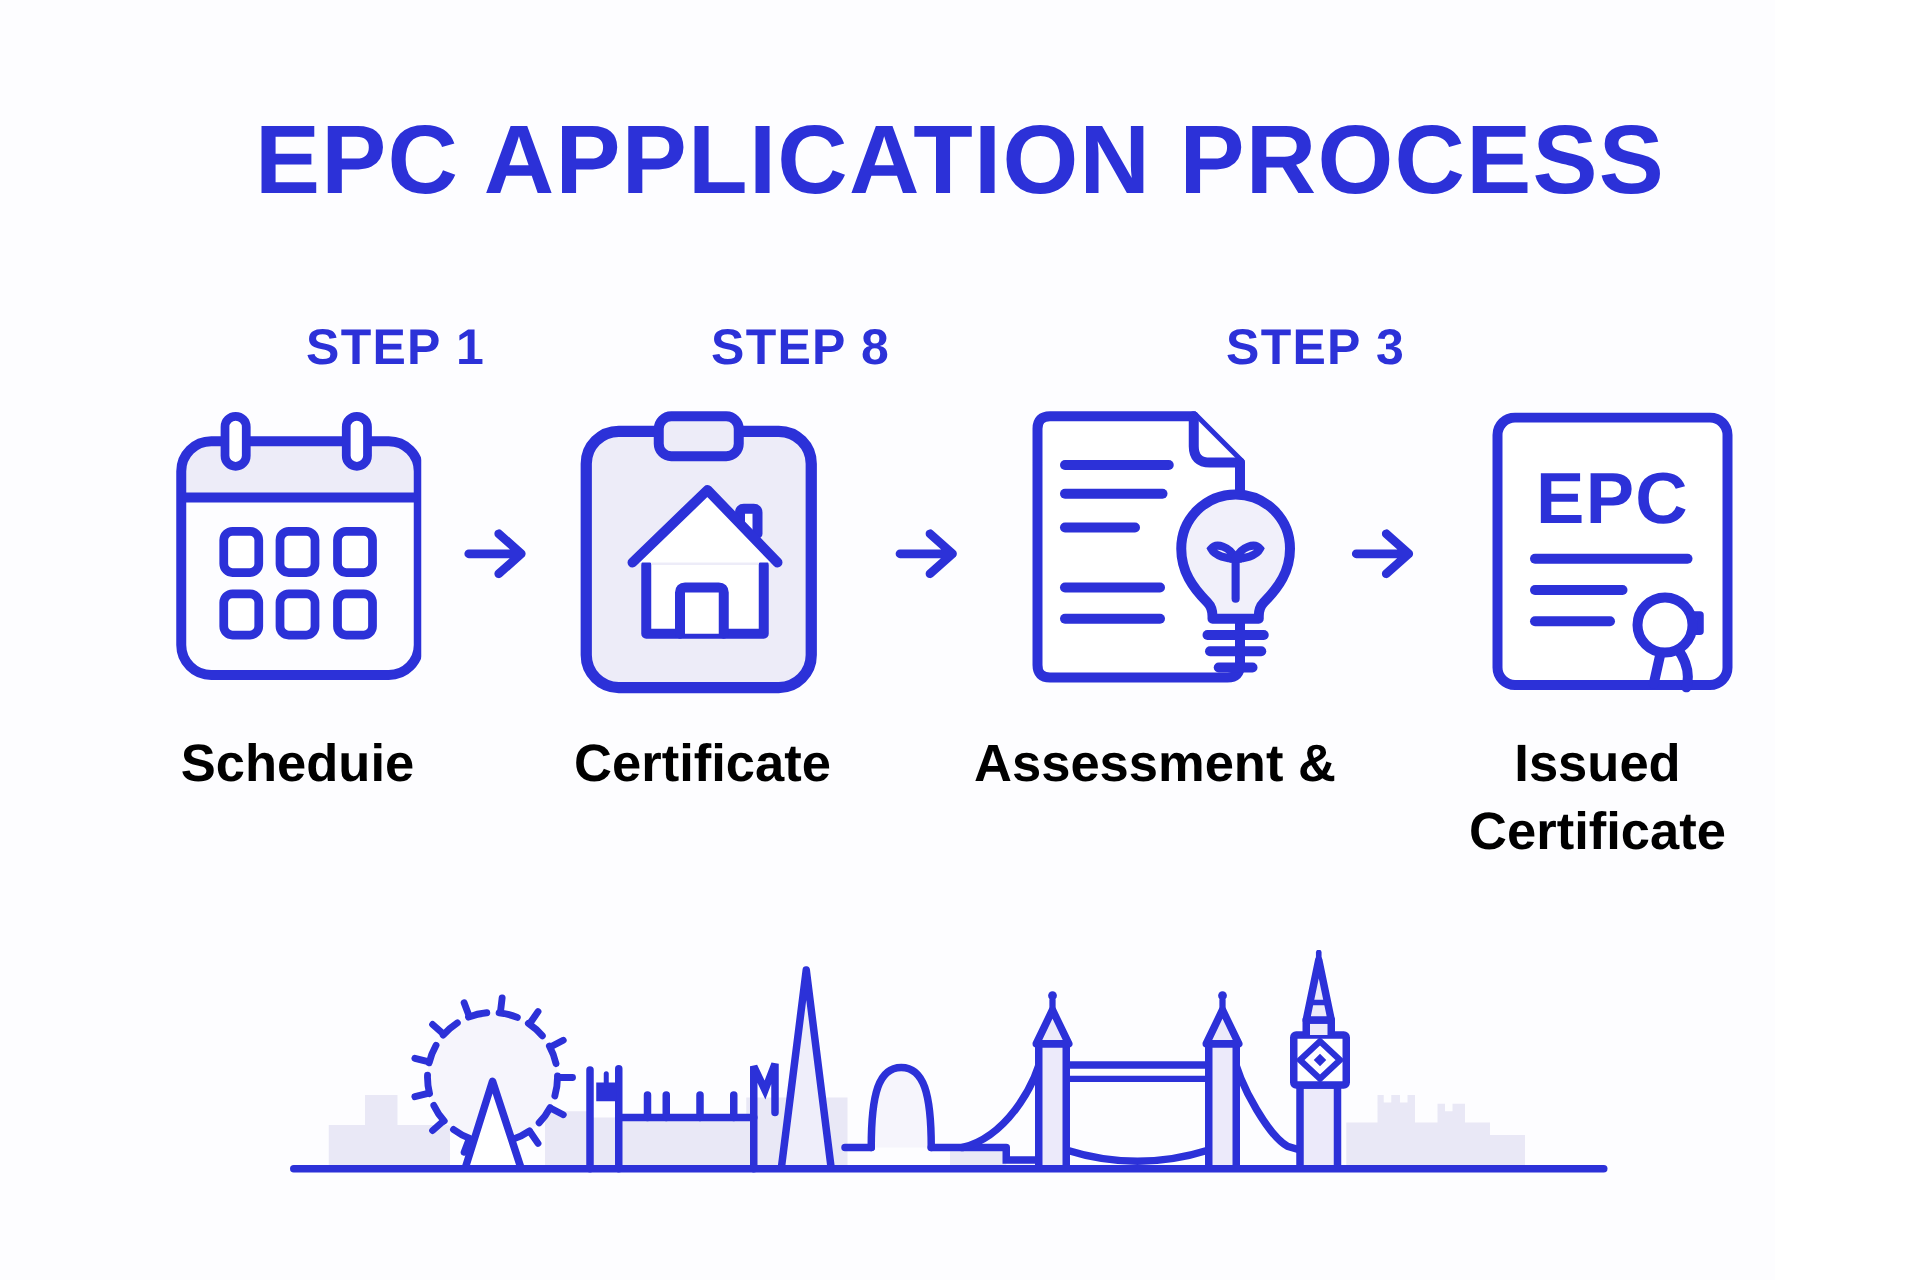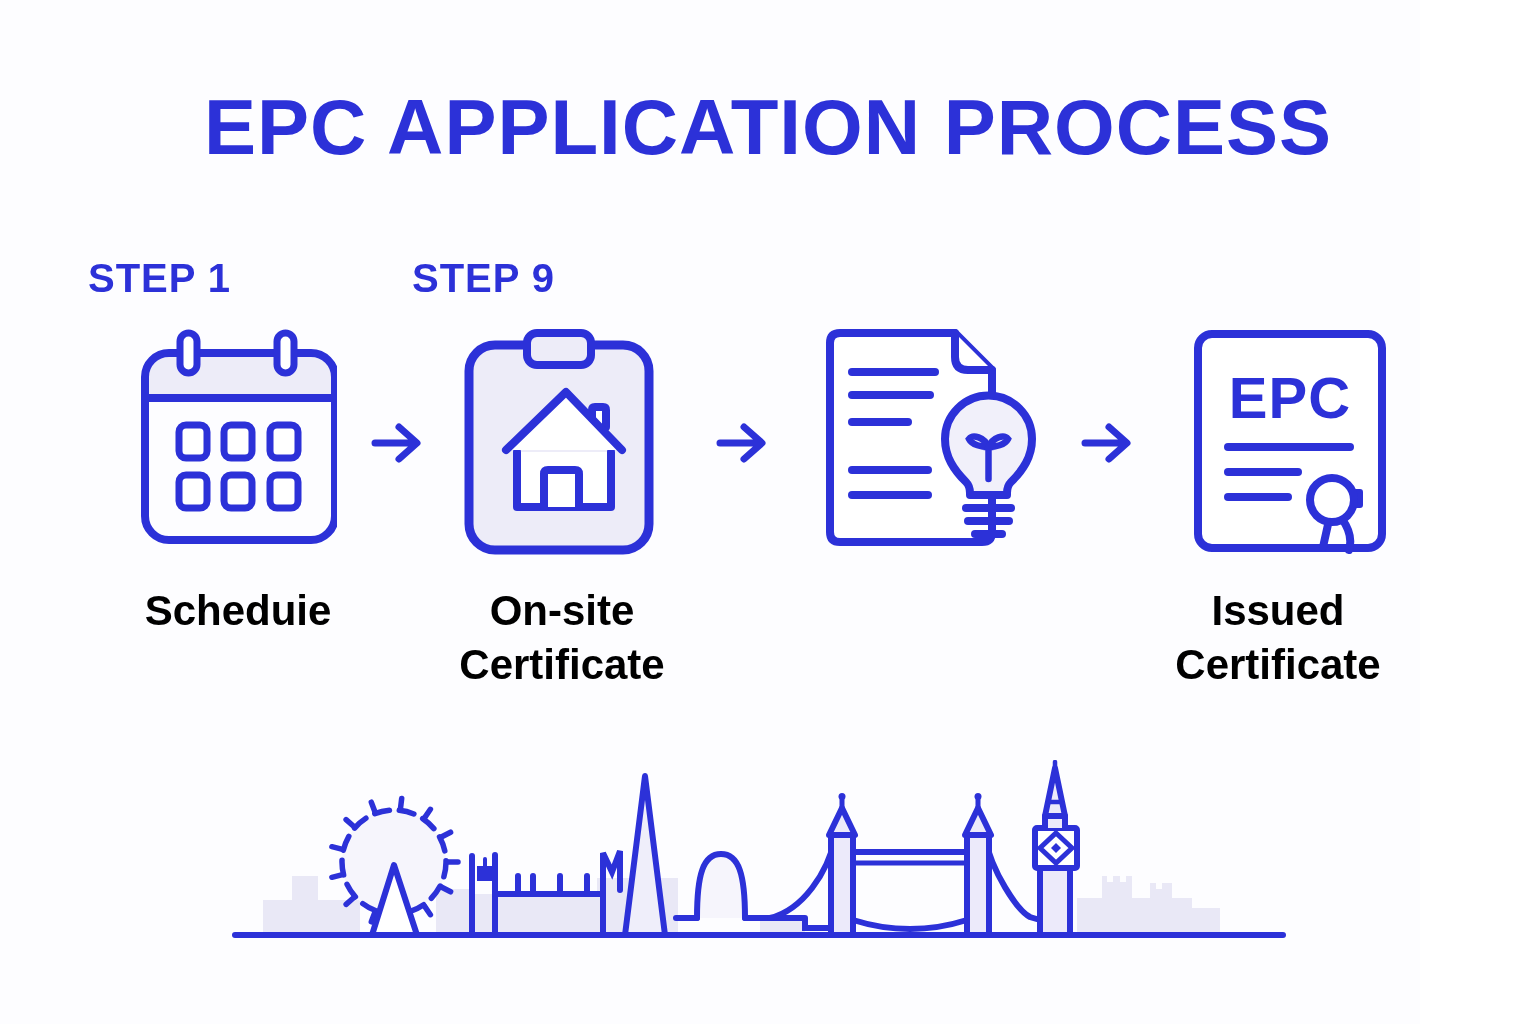--- a/index.html
+++ b/index.html
@@ -14,21 +14,21 @@
     text-align:center; font-size:78px; font-weight:700;
     letter-spacing:1px; color:#2c31d8;
   }
   .col { position:absolute; top:250px; height:470px; }
   .col-1 { left:88px;   width:300px; }
   .col-2 { left:412px;  width:300px; }
   .col-3 { left:724px;  width:400px; }
   .col-4 { left:1128px; width:300px; }
   .step-label {
     position:absolute; top:6px; left:0; width:100%;
-    text-align:left; font-size:40px; font-weight:700;
+    text-align:right; font-size:40px; font-weight:700;
     letter-spacing:1px; color:#2c31d8;
   }
   .icon-wrap { position:absolute; }
   .iw-1 { left:49px;  top:75px; }
   .iw-2 { left:50px;  top:78px; }
   .iw-3 { left:88px;  top:77px; }
   .iw-4 { left:64px;  top:80px; }
   .caption {
     position:absolute; top:334px; left:0; width:100%;
     text-align:center; font-size:42px; font-weight:700;
@@ -72,46 +72,46 @@
     </div>
   </div>
 
   <div class="arrow arrow-1">
     <svg width="54" height="44" viewBox="0 0 54 44" fill="none">
       <path d="M4,22 H44 M28,6 L46,22 L28,38" stroke="#2c31d8" stroke-width="7" stroke-linecap="round" stroke-linejoin="round"></path>
     </svg>
   </div>
 
   <div class="col col-2">
-    <div class="step-label">STEP 9</div>
+    <div class="step-label">STEP 8</div>
     <div class="icon-wrap iw-2">
       <svg width="195" height="230" viewBox="0 0 195 230">
         <rect x="7" y="17" width="180" height="205" rx="26" fill="#edecf8" stroke="#2c31d8" stroke-width="9"></rect>
         <rect x="65" y="5" width="64" height="32" rx="10" fill="#edecf8" stroke="#2c31d8" stroke-width="8"></rect>
         <g stroke="#2c31d8" stroke-width="8" stroke-linecap="round" stroke-linejoin="round">
           <path d="M130,92 V82 Q130,79 133,79 H141 Q144,79 144,82 V99" fill="#ffffff"></path>
           <path d="M55,124 V179 H149 V124" fill="#ffffff"></path>
           <path d="M44,122 L104,64 L160,122" fill="#ffffff"></path>
           <path d="M82,179 V146 Q82,142 86,142 H113 Q117,142 117,146 V179" fill="#ffffff"></path>
         </g>
       </svg>
     </div>
     <div class="caption">
-      <span>On-site</span>
       <span>Certificate</span>
     </div>
   </div>
 
   <div class="arrow arrow-2">
     <svg width="54" height="44" viewBox="0 0 54 44" fill="none">
       <path d="M4,22 H44 M28,6 L46,22 L28,38" stroke="#2c31d8" stroke-width="7" stroke-linecap="round" stroke-linejoin="round"></path>
     </svg>
   </div>
 
   <div class="col col-3">
+    <div class="step-label">STEP 3</div>
     <div class="icon-wrap iw-3">
       <svg width="230" height="235" viewBox="0 0 230 235">
         <g stroke="#2c31d8" stroke-width="8" stroke-linecap="round" stroke-linejoin="round">
           <path d="M28,6 H143 L180,43 V205 Q180,215 170,215 H28 Q18,215 18,205 V16 Q18,6 28,6 Z" fill="#ffffff"></path>
           <path d="M143,6 V30 Q143,43 156,43 L180,43" fill="#ffffff"></path>
           <line x1="40" y1="45" x2="123" y2="45"></line>
           <line x1="40" y1="68" x2="118" y2="68"></line>
           <line x1="40" y1="95" x2="96" y2="95"></line>
           <line x1="40" y1="143" x2="116" y2="143"></line>
           <line x1="40" y1="168" x2="116" y2="168"></line>
@@ -121,20 +121,21 @@
           <line x1="163" y1="207" x2="190" y2="207"></line>
         </g>
         <g stroke="#2c31d8" stroke-width="6.5" stroke-linecap="round" fill="none">
           <path d="M176.5,152 V120"></path>
           <path d="M176.5,120 C172,110 161,107 157,112 C160,118 170,120 176.5,120 Z" fill="#f1f0fa"></path>
           <path d="M176.5,120 C181,110 192,107 196,112 C193,118 183,120 176.5,120 Z" fill="#f1f0fa"></path>
         </g>
       </svg>
     </div>
     <div class="caption">
+      <span>Assessment &amp;</span>
     </div>
   </div>
 
   <div class="arrow arrow-3">
     <svg width="54" height="44" viewBox="0 0 54 44" fill="none">
       <path d="M4,22 H44 M28,6 L46,22 L28,38" stroke="#2c31d8" stroke-width="7" stroke-linecap="round" stroke-linejoin="round"></path>
     </svg>
   </div>
 
   <div class="col col-4">

